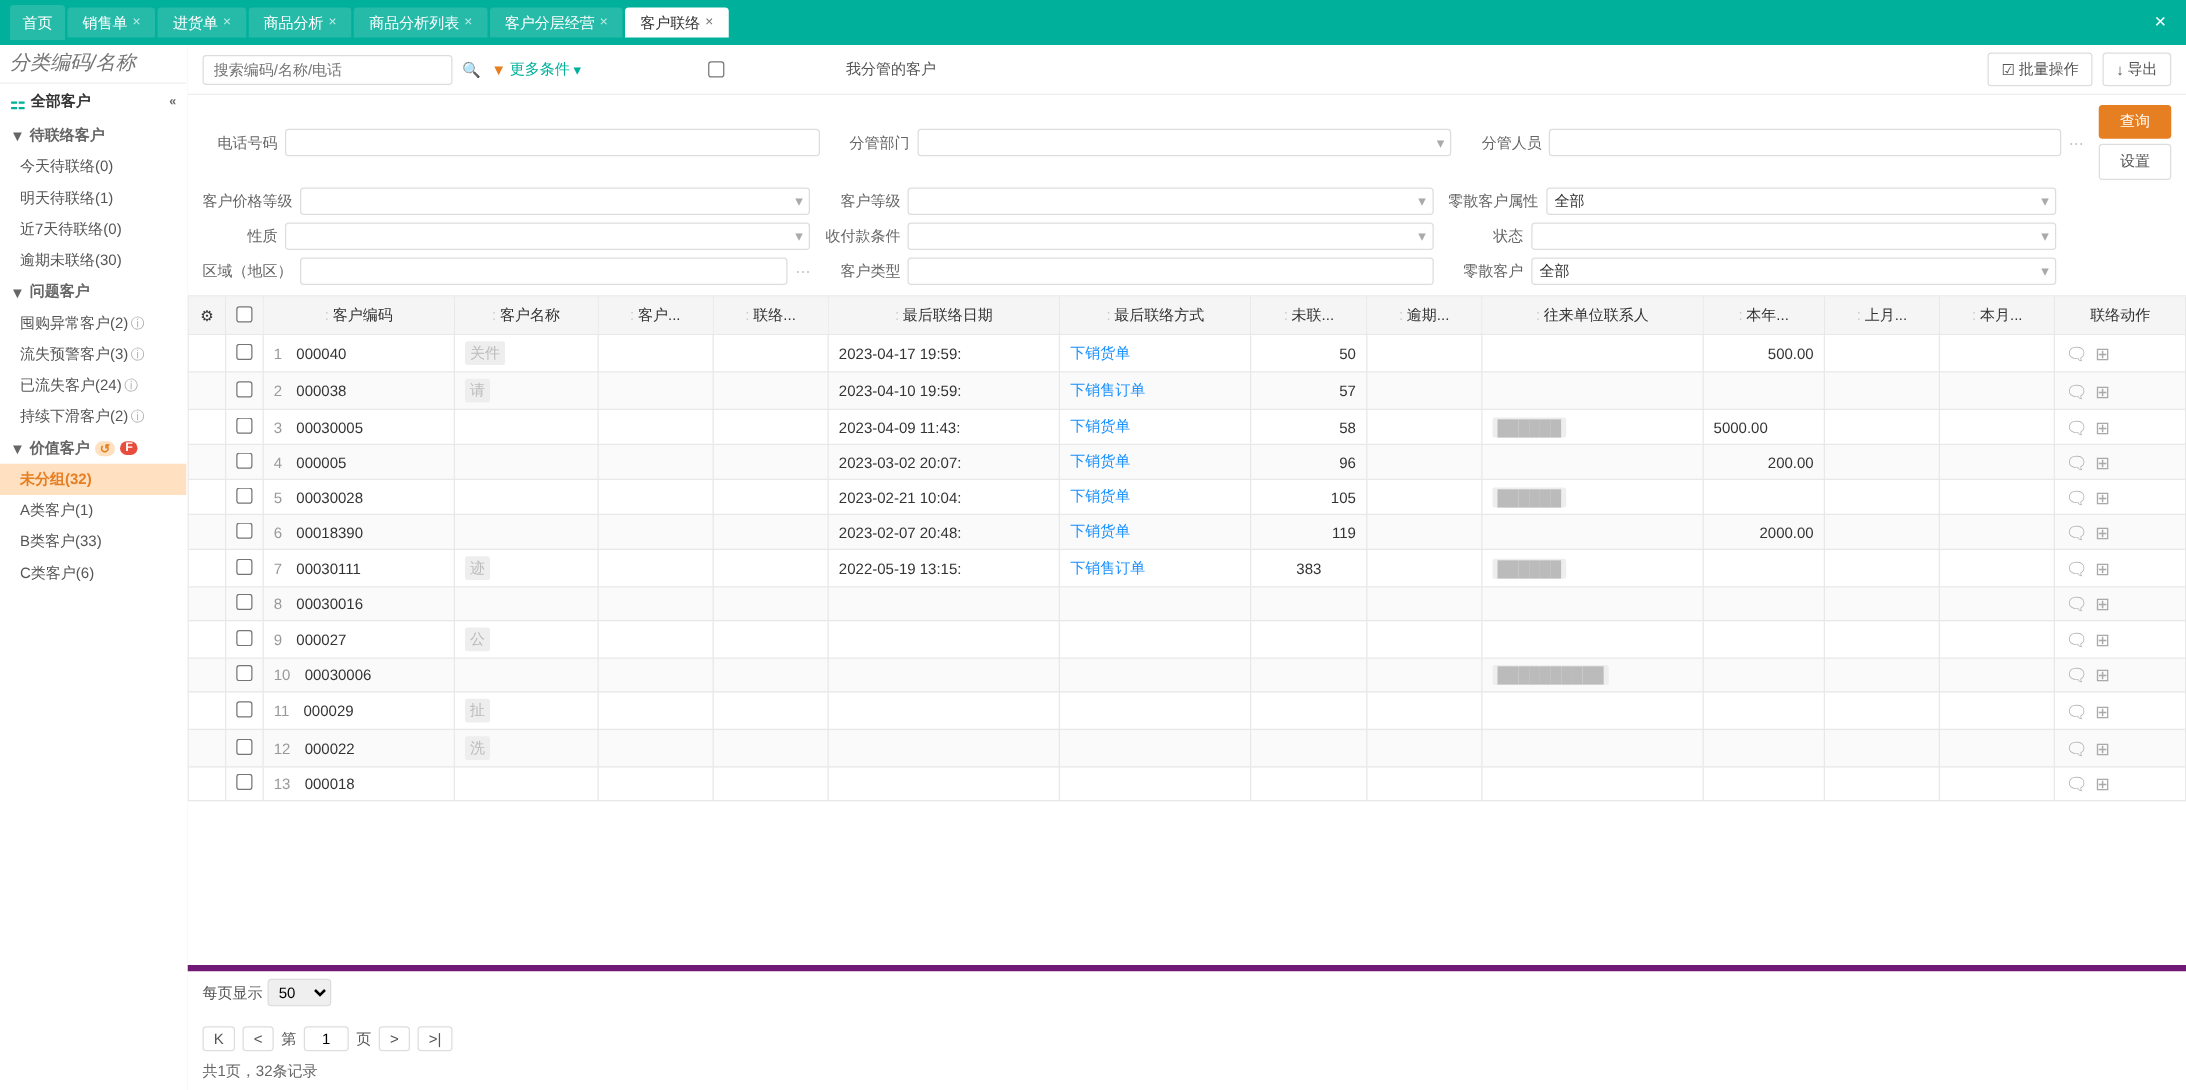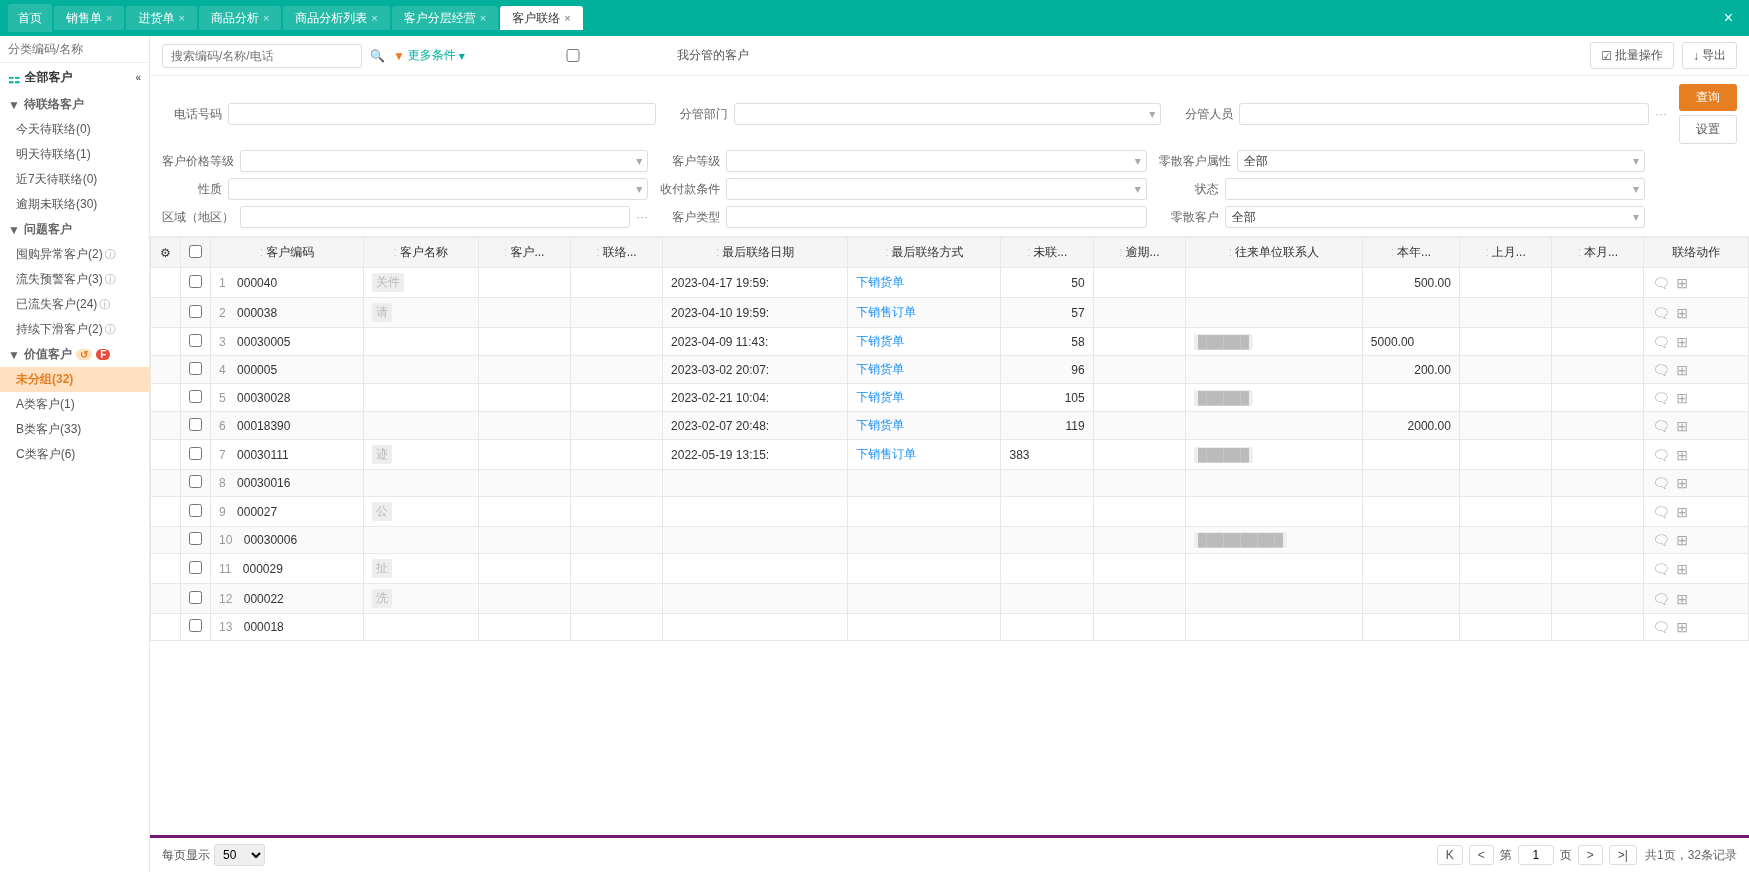--- a/index.html
+++ b/index.html
@@ -70,23 +70,24 @@
       display: flex;
       align-items: center;
       padding: 6px 8px;
       border-bottom: 1px solid #eee;
       gap: 4px;
     }
     .sidebar-search input {
       flex: 1;
       border: none;
       outline: none;
-      font-size: 12px;
+      font-size: 16px;
       color: #15803d;
       background: transparent;
+      font-style: italic;
     }
     .sidebar-section-header {
       display: flex;
       align-items: center;
       padding: 6px 8px;
       font-weight: bold;
       color: #333;
       cursor: pointer;
       gap: 4px;
     }
@@ -319,25 +320,25 @@
     .action-icon {
       color: #aaa;
       cursor: pointer;
       font-size: 14px;
     }
     .settings-icon { cursor: pointer; }
 
     
     .table-footer {
       display: flex;
-      align-items: center;
       padding: 6px 12px;
-      border-top: 3px solid #701a75;
+      border-top: 5px solid #701a75;
       background: #fff;
       gap: 8px;
+      flex-direction: column;
     }
     .footer-page-size {
       display: flex;
       align-items: center;
       gap: 4px;
       color: #555;
     }
     .footer-page-size select {
       border: 1px solid #ddd;
       padding: 2px 4px;
@@ -781,21 +782,21 @@
     <td style="text-align:center;"><input type="checkbox" style=""></td>
     <td style="text-align:left;">
       <span style="color:#999; margin-right:8px;">7</span>
       <span>00030111</span>
     </td>
     <td><span class="td-blur">迹</span></td>
     <td></td>
     <td></td>
     <td>2022-05-19 13:15:</td>
     <td><a class="td-link">下销售订单</a></td>
-    <td style="text-align:left;">383</td>
+    <td style="text-align:center;">383</td>
     <td></td>
     <td><span class="td-blur">██████</span></td>
     <td style="text-align:right;"></td>
     <td></td>
     <td></td>
     <td>
       <div class="action-icons">
         <span class="action-icon">🗨</span>
         <span class="action-icon">⊞</span>
       </div>

